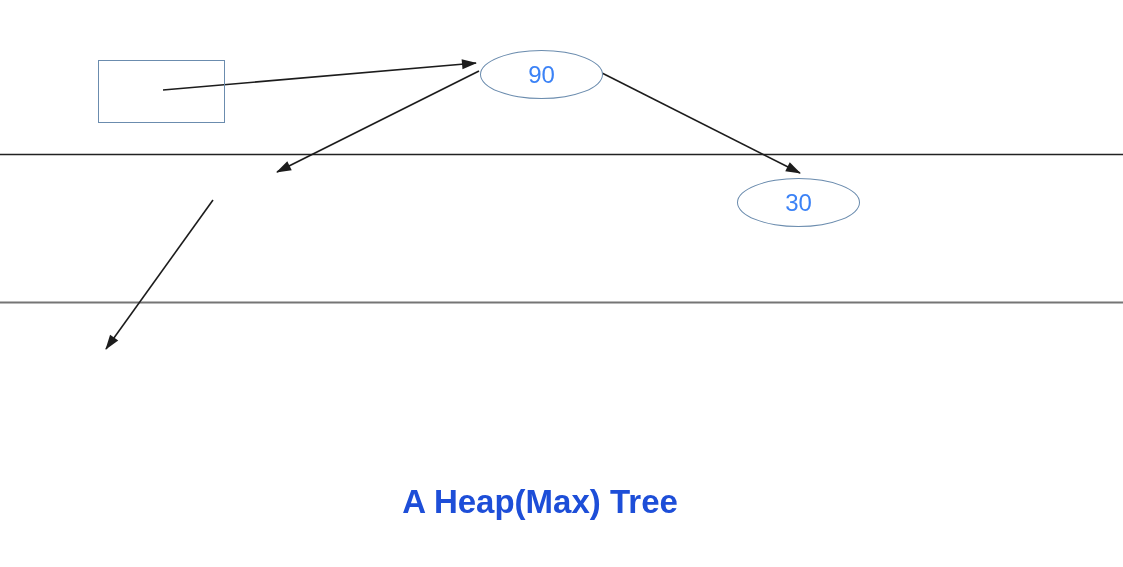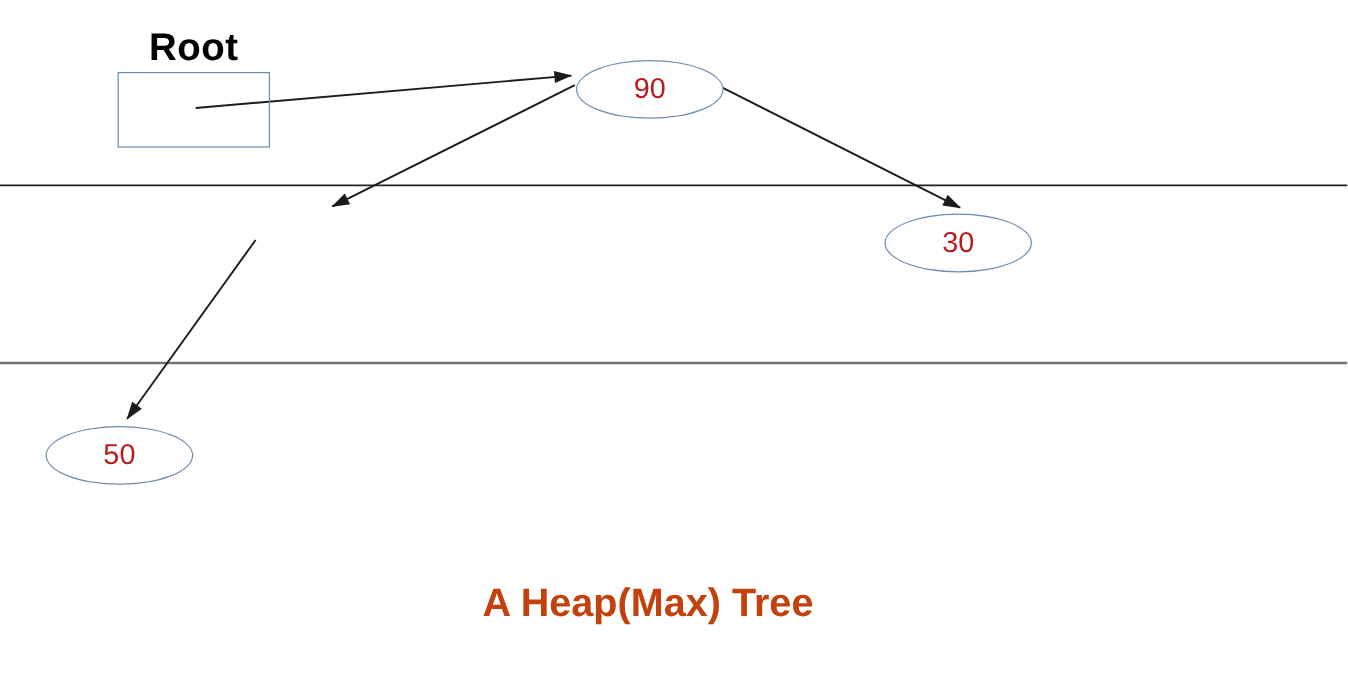--- a/index.html
+++ b/index.html
@@ -48,35 +48,35 @@
     border: 1.2px solid #6b8cae;
     border-radius: 50%;
     box-sizing: border-box;
     background: #ffffff;
     display: flex;
     align-items: center;
     justify-content: center;
   }
   .node span {
     font-size: 24px;
-    color: #b91c1c;
+    color: #3b82f6;
   }
   .node-90 { left: 480px; top: 50px; }
   .node-80 { left: 212px; top: 178px; }
   .node-45 { left: 737px; top: 178px; }
   .node-50 { left: 38px;  top: 355px; }
   .caption {
     position: absolute;
     left: 0;
     top: 483px;
     width: 1080px;
     text-align: center;
     font-size: 33px;
     font-weight: bold;
-    color: #c2410c;
+    color: #1d4ed8;
   }
 </style>
 </head>
 <body>
 
 <div class="canvas">
 
   <svg class="edges-layer" width="1123" height="567" viewBox="0 0 1123 567">
     <defs>
       <marker id="arrowhead" markerUnits="userSpaceOnUse" markerWidth="18" markerHeight="12" refX="15" refY="6" orient="auto">
@@ -90,32 +90,28 @@
 
     <line x1="163" y1="90" x2="476" y2="63" stroke-width="1.6" marker-end="url(#arrowhead)" stroke="#1c1c1c"></line>
 
     <line x1="479" y1="71" x2="277" y2="172" stroke-width="1.6" marker-end="url(#arrowhead)" stroke="#1c1c1c"></line>
 
     <line x1="602" y1="73" x2="800" y2="173" stroke-width="1.6" marker-end="url(#arrowhead)" stroke="#1c1c1c"></line>
 
     <line x1="213" y1="200" x2="106" y2="349" stroke-width="1.6" marker-end="url(#arrowhead)" stroke="#1c1c1c"></line>
   </svg>
 
-  <div class="root-label">Root</div>
 
   <div class="root-box"></div>
 
   <div class="node node-90">
     <span>90</span>
   </div>
 
 
   <div class="node node-45">
     <span>30</span>
   </div>
 
-  <div class="node node-50">
-    <span>50</span>
-  </div>
 
   <div class="caption">A Heap(Max) Tree</div>
 
 </div>
 
 </body></html>

